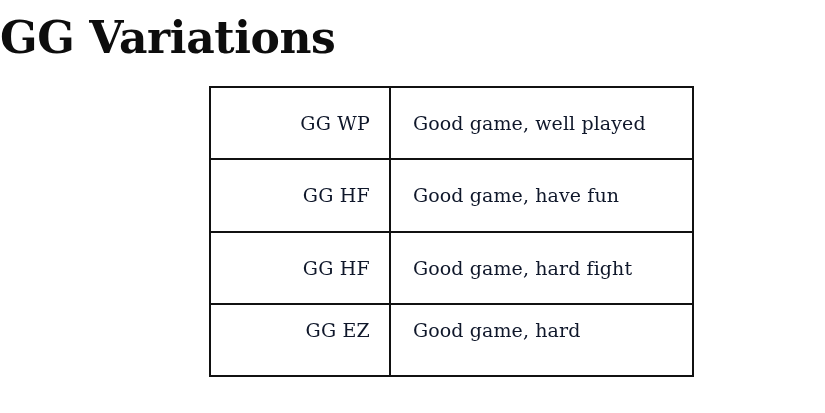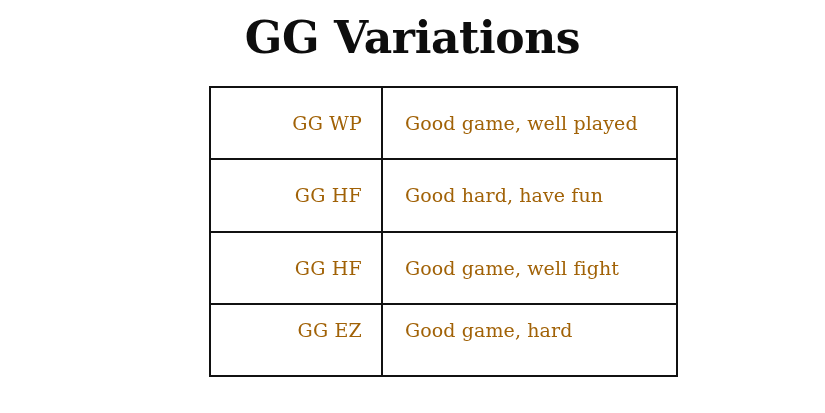--- a/index.html
+++ b/index.html
@@ -22,21 +22,20 @@
     height: 413px;
     background: #ffffff;
   }
 
   
   .title {
     position: absolute;
     left: 0;
     top: 11px;
     width: 825px;
-    text-align: center;
     font-family: "DejaVu Serif", "Liberation Serif", serif;
     font-weight: 700;
     font-size: 44px;
     line-height: 54px;
     letter-spacing: -0.4px;
     color: #0d0d0d;
     white-space: nowrap;
   }
 
   
@@ -55,26 +54,26 @@
     table-layout: fixed;
     background: #ffffff;
   }
 
   table.gg-table tr {
     height: 58px;
   }
 
   table.gg-table td {
     border: 2px solid #111111;
-    padding: 8px;
+    padding: 16px;
     font-family: "DejaVu Serif", "Liberation Serif", serif;
     font-weight: 400;
     font-size: 19px;
     line-height: 24px;
-    color: #a16207;
+    color: #0f172a;
     vertical-align: middle;
     white-space: nowrap;
     overflow: hidden;
   }
 
   table.gg-table td.abbr-cell {
     width: 143px;
     text-align: right;
     padding-right: 19px;
     letter-spacing: 0.2px;
@@ -106,26 +105,26 @@
     <table class="gg-table">
       <tbody>
 
         <tr class="row-0">
           <td class="abbr-cell">GG WP</td>
           <td class="meaning-cell">Good game, well played</td>
         </tr>
 
         <tr class="row-1">
           <td class="abbr-cell">GG HF</td>
-          <td class="meaning-cell">Good hard, have fun</td>
+          <td class="meaning-cell">Good game, have fun</td>
         </tr>
 
         <tr class="row-2">
           <td class="abbr-cell">GG HF</td>
-          <td class="meaning-cell">Good game, well fight</td>
+          <td class="meaning-cell">Good game, hard fight</td>
         </tr>
 
 
         <tr class="row-4 last-row">
           <td class="abbr-cell">GG EZ</td>
           <td class="meaning-cell">Good game, hard</td>
         </tr>
 
       </tbody>
     </table>

